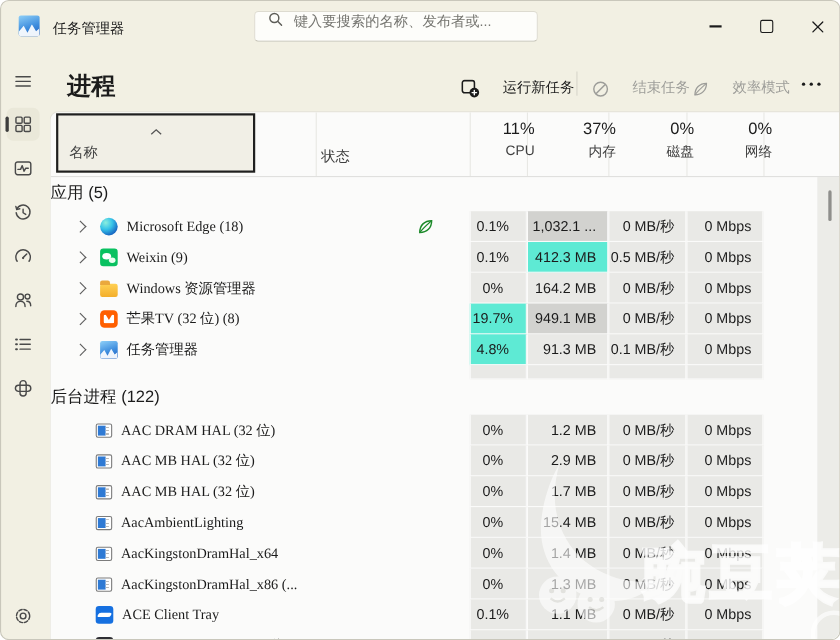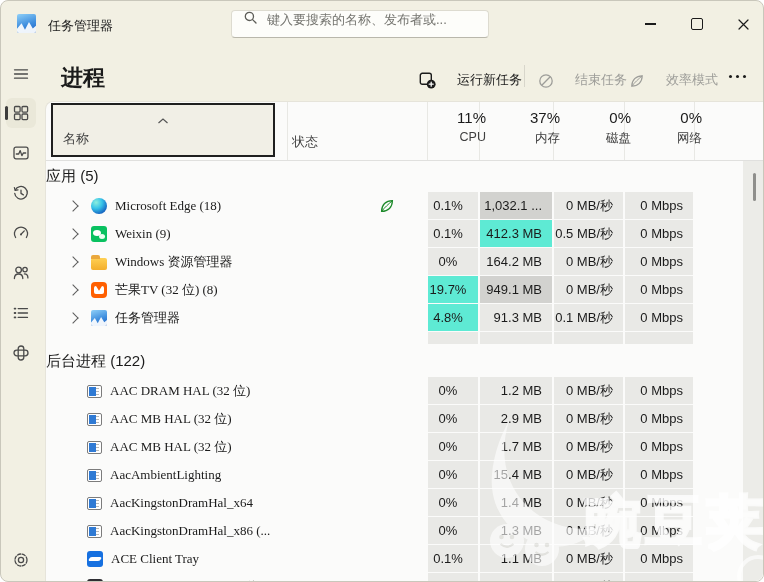--- a/index.html
+++ b/index.html
@@ -36,21 +36,21 @@
   .tb-run{left:378px;color:#1b1b1b;}
   .tb-sep{position:absolute;left:483px;top:14px;width:1px;height:22px;background:#d8d6cb;}
   .tb-end{left:497px;color:#9d9d99;}
   .tb-eff{left:588px;color:#9d9d99;}
   .tb-more{position:absolute;left:688px;top:18px;display:flex;gap:4px;align-items:center;height:14px;}
   .tb-more i{width:3px;height:3px;border-radius:50%;background:#1b1b1b;display:block;}
   
   .panel{position:absolute;left:44px;top:100px;right:0;bottom:0;background:#fbfbfa;border-top-left-radius:8px;
          border-top:1px solid #e6e4da;border-left:1px solid #e6e4da;box-sizing:border-box;overflow:hidden;}
   .thead{position:relative;height:58px;border-bottom:1px solid #e0e0de;}
-  .name-head{position:absolute;left:5px;top:1px;width:224px;height:54px;border:2px solid #1f1f1f;background:#f1efe6;box-sizing:border-box;}
+  .name-head{position:absolute;left:5px;top:1px;width:181px;height:54px;border:2px solid #1f1f1f;background:#f1efe6;box-sizing:border-box;}
   .name-head .caret{position:absolute;left:50%;top:5px;transform:translateX(-50%);}
   .name-head .lbl{position:absolute;left:10px;bottom:7px;font-size:13px;color:#3f3f3f;}
   .status-head{position:absolute;left:246px;bottom:9px;font-size:13px;color:#3f3f3f;}
   .vline{position:absolute;top:0;bottom:0;width:1px;background:#e8e8e4;}
   .colhead{position:absolute;top:7px;text-align:right;}
   .colhead .pct{font-size:15px;display:block;}
   .colhead .cl{font-size:12.5px;color:#3f3f3f;display:block;margin-top:4px;}
   .ch-cpu{right:277px;}.ch-mem{right:203px;}.ch-disk{right:132px;}.ch-net{right:61px;}
   .tbody{position:absolute;left:0;right:0;top:58px;bottom:0;overflow:hidden;}
   .section-row{height:32px;line-height:32px;font-size:15px;}

